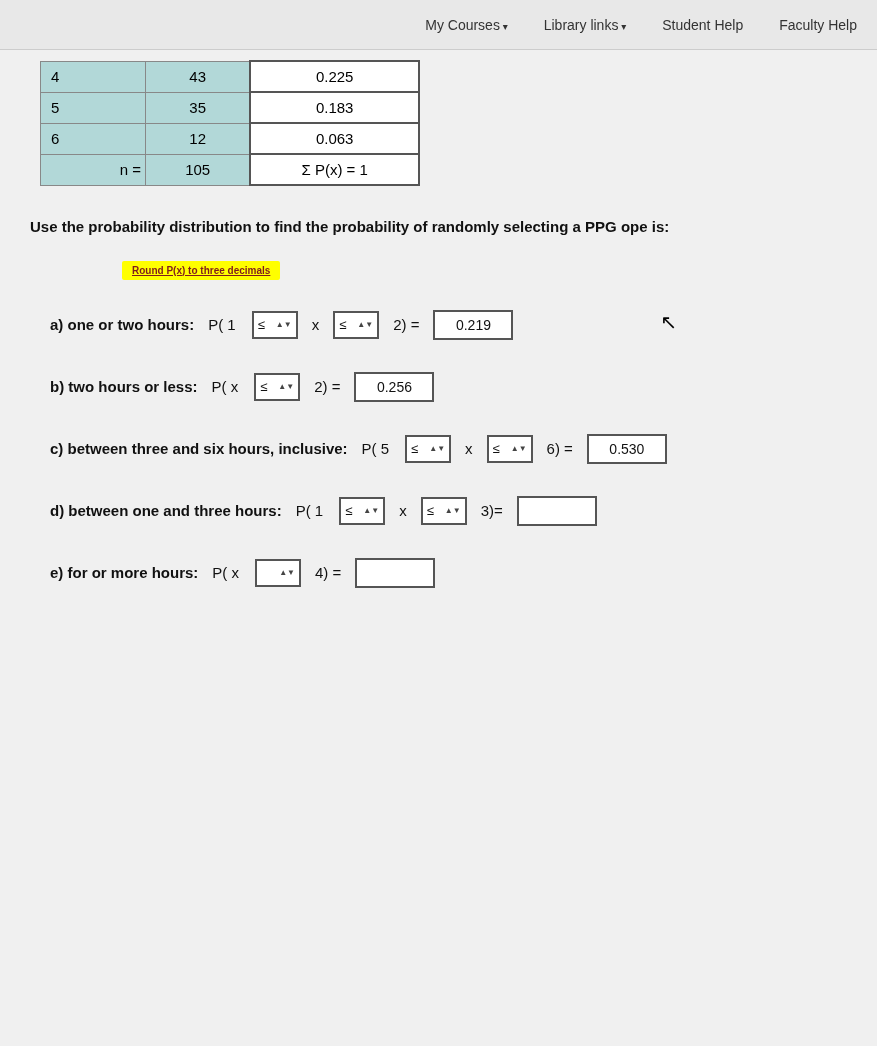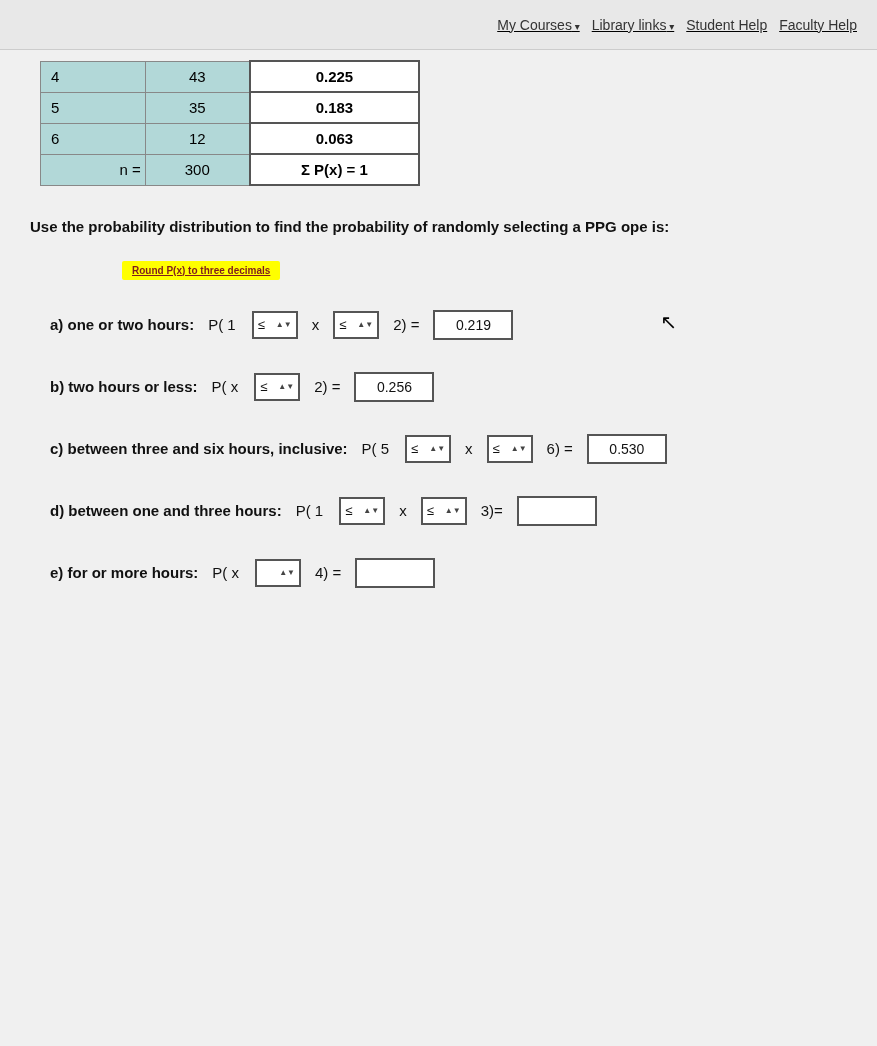--- a/index.html
+++ b/index.html
@@ -12,24 +12,23 @@
       overflow: hidden;
     }
 
     
     .topnav {
       background: #e8e8e8;
       display: flex;
       align-items: center;
       justify-content: flex-end;
       padding: 12px 20px;
-      gap: 12px;
+      gap: 36px;
       border-bottom: 1px solid #ccc;
       height: 50px;
-      text-decoration: underline;
     }
     .topnav-item {
       font-size: 14px;
       color: #333;
       cursor: pointer;
       text-decoration: none;
     }
     .topnav-item.dropdown::after {
       content: ' ▾';
       font-size: 10px;
@@ -58,21 +57,20 @@
       padding: 6px 14px;
       font-size: 15px;
       text-align: center;
       background: #b2d8d8;
       min-width: 60px;
     }
     .prob-table td.white-cell {
       background: #ffffff;
       border: 2px solid #555;
       min-width: 80px;
-      font-weight: bold;
     }
     .prob-table td.label-cell {
       background: #b2d8d8;
       font-weight: normal;
       text-align: left;
       padding-left: 10px;
     }
     .prob-table td.n-label {
       background: #b2d8d8;
       text-align: right;
@@ -211,21 +209,21 @@
       </tr>
 
       <tr>
         <td class="label-cell">6</td>
         <td>12</td>
         <td class="white-cell">0.063</td>
       </tr>
 
       <tr>
         <td class="n-label">n =</td>
-        <td>300</td>
+        <td>105</td>
         <td class="white-cell">
           <span>Σ P(x) =</span>
           <span>1</span>
         </td>
       </tr>
     </tbody>
       </table>
   </div>
 
   

